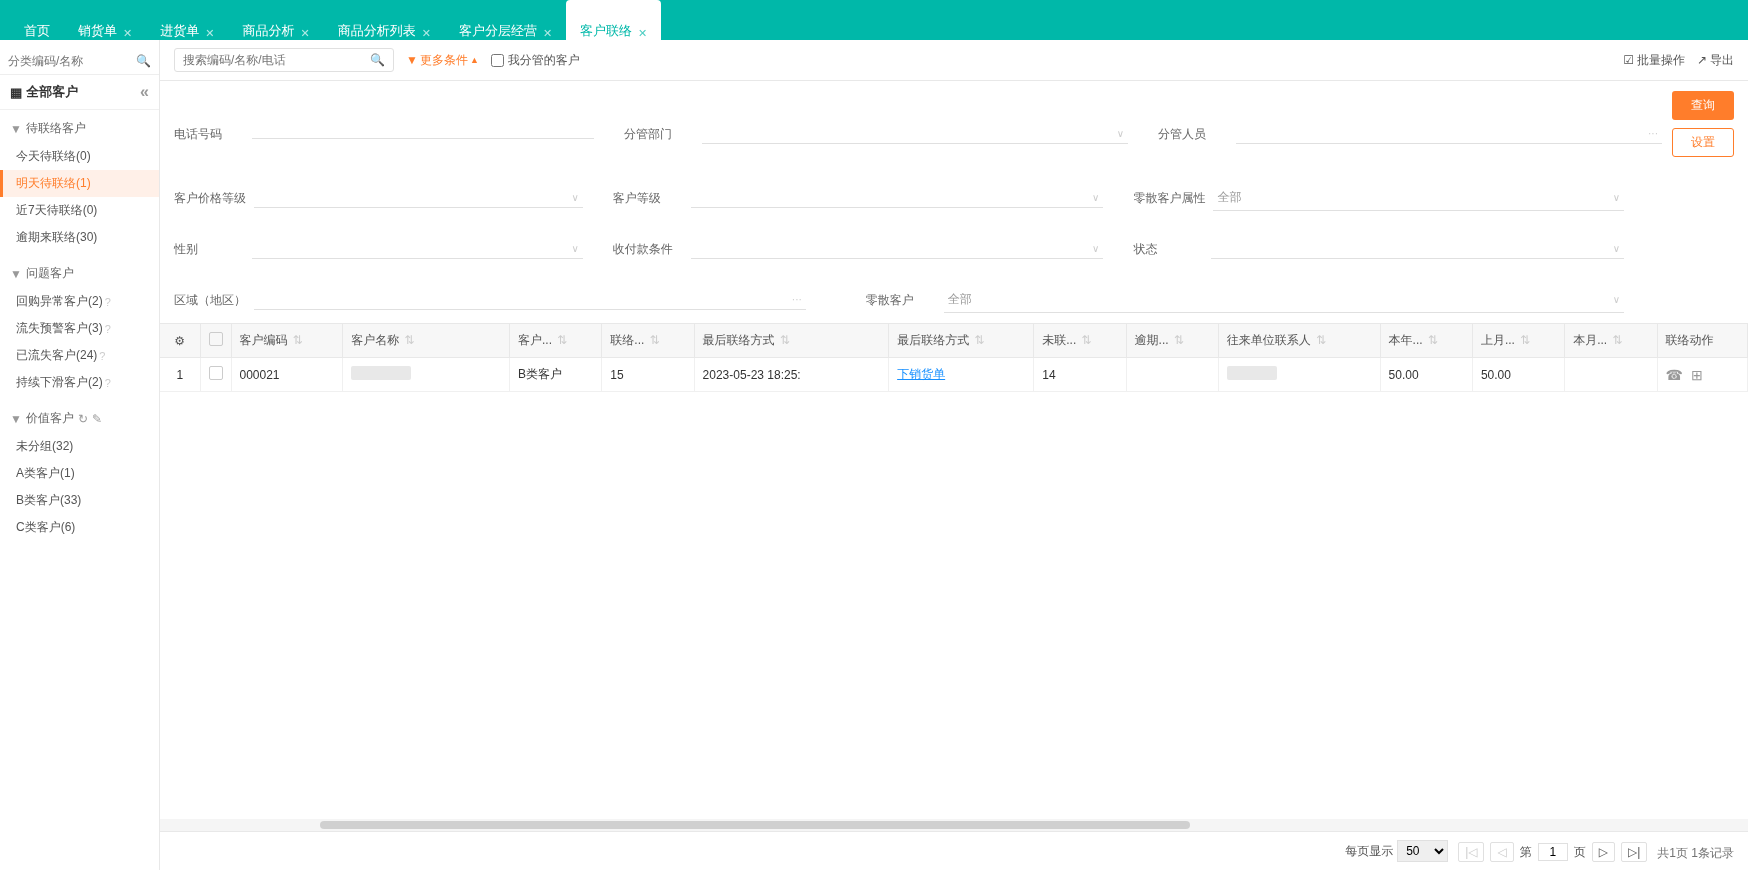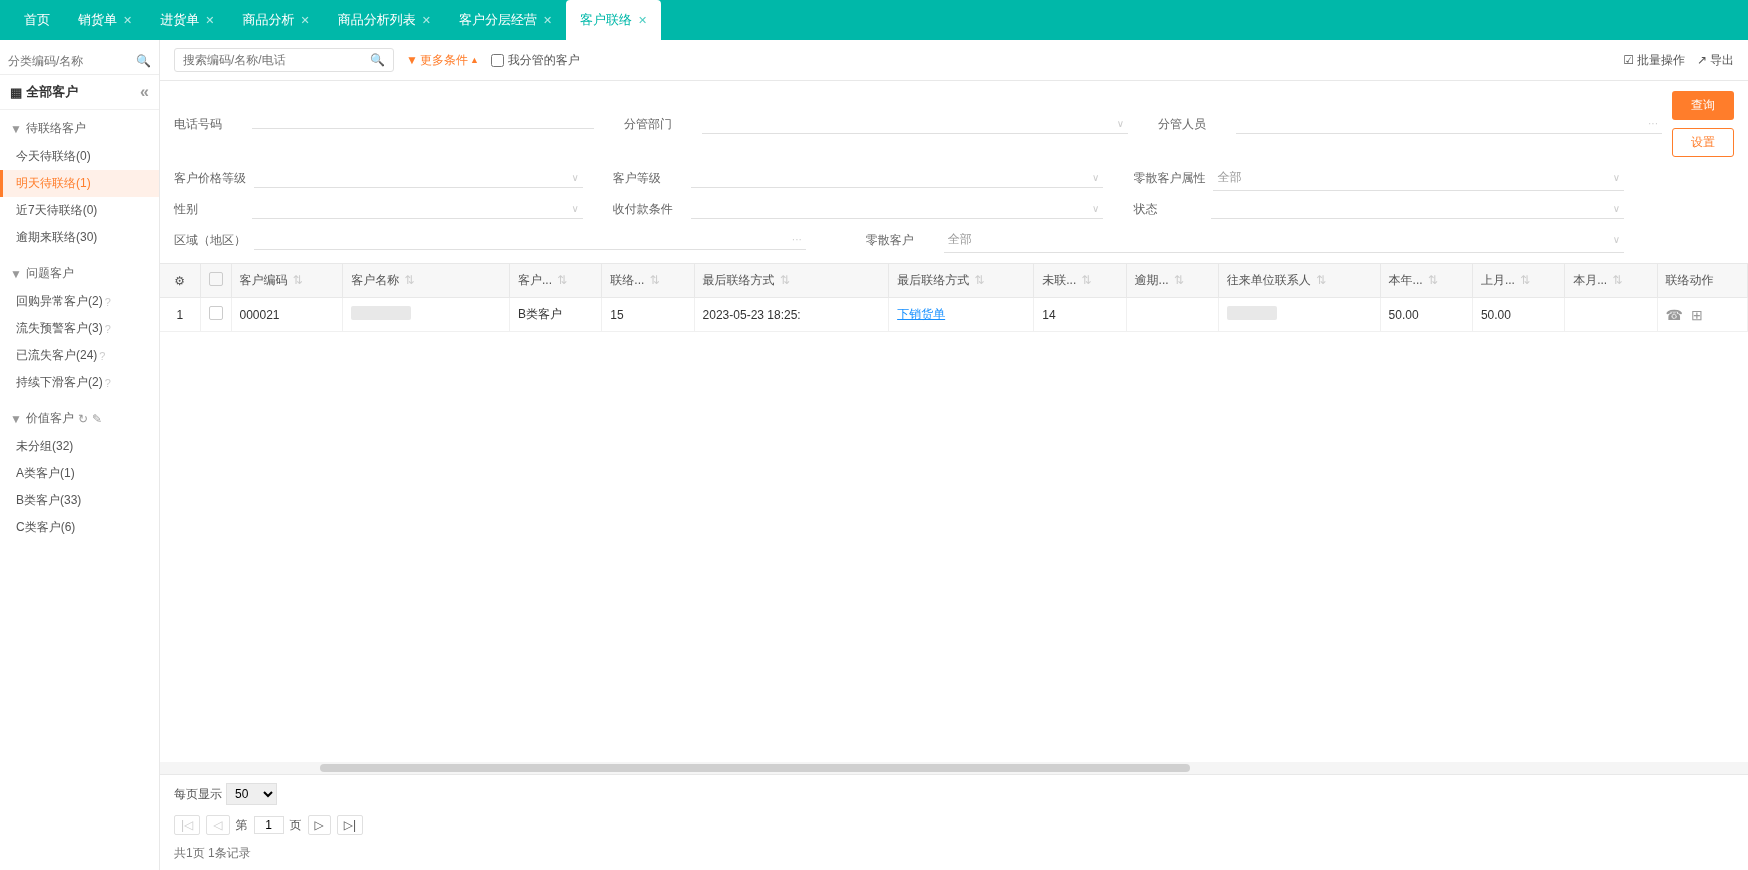--- a/index.html
+++ b/index.html
@@ -1,20 +1,20 @@
 <!DOCTYPE html>
 <html><head>
   <meta charset="utf-8">
   <style>
     * { margin: 0; padding: 0; box-sizing: border-box; }
     body { font-family: 'Microsoft YaHei', Arial, sans-serif; font-size: 12px; background: #f5f5f5; color: #333; width: 1748px; min-height: 870px; overflow-x: hidden; }
 
     
     .top-nav { background: #00b8a9; height: 40px; display: flex; align-items: center; padding: 0 10px; }
-    .nav-item { color: #fff; padding: 0 14px; height: 40px; display: flex; align-items: center; cursor: pointer; font-size: 13px; position: relative; }
+    .nav-item { color: #fff; padding: 0 14px; height: 40px; display: flex; align-items: flex-end; cursor: pointer; font-size: 13px; position: relative; }
     .nav-item.active { background: #fff; color: #00b8a9; border-radius: 4px 4px 0 0; }
     .nav-close { margin-left: 6px; font-size: 11px; opacity: 0.7; }
 
     
     .layout { display: flex; height: calc(870px - 40px); }
 
     
     .sidebar { width: 160px; background: #fff; border-right: 1px solid #e8e8e8; padding: 8px 0; overflow-y: auto; flex-shrink: 0; }
     .sidebar-search { display: flex; align-items: center; padding: 6px 8px; border-bottom: 1px solid #eee; }
     .sidebar-search input { border: none; outline: none; font-size: 12px; width: 100%; color: #666; }
@@ -38,21 +38,21 @@
     .search-icon { color: #00b8a9; cursor: pointer; }
     .my-customer-check { display: flex; align-items: center; gap: 4px; font-size: 12px; color: #555; }
     .right-actions { margin-left: auto; display: flex; align-items: center; gap: 12px; }
     .batch-action { color: #555; font-size: 12px; cursor: pointer; display: flex; align-items: center; gap: 3px; }
     .export-btn { color: #555; font-size: 12px; cursor: pointer; display: flex; align-items: center; gap: 3px; }
 
     
     .filter-panel { background: #fff; border-bottom: 1px solid #e8e8e8; padding: 10px 14px; }
     .filter-row { display: flex; align-items: center; margin-bottom: 8px; gap: 0; }
     .filter-row:last-child { margin-bottom: 0; }
-    .filter-item { display: flex; align-items: center; flex: 1; min-width: 0; }
+    .filter-item { display: flex; align-items: center; flex: 1; min-width: 0; margin-top: 20px; }
     .filter-label { color: #666; font-size: 12px; white-space: nowrap; margin-right: 8px; min-width: 70px; }
     .filter-select { flex: 1; border-bottom: 1px solid #e0e0e0; padding: 4px 4px; font-size: 12px; color: #999; display: flex; align-items: center; justify-content: space-between; cursor: pointer; }
     .filter-select .arrow { color: #ccc; font-size: 10px; }
     .filter-divider { width: 30px; }
     .query-btn { background: #ff7d2b; color: #fff; border: none; padding: 6px 18px; border-radius: 3px; cursor: pointer; font-size: 12px; }
     .set-btn { background: #fff; color: #ff7d2b; border: 1px solid #ff7d2b; padding: 5px 18px; border-radius: 3px; cursor: pointer; font-size: 12px; margin-top: 4px; }
     .btn-group { display: flex; flex-direction: column; gap: 4px; margin-left: 10px; }
 
     
     .table-area { flex: 1; overflow: auto; background: #fff; margin: 0; }
@@ -61,21 +61,21 @@
     thead th { padding: 8px 8px; text-align: left; font-weight: normal; color: #555; border-right: 1px solid #e8e8e8; white-space: nowrap; position: relative; }
     thead th .sort { color: #ccc; margin-left: 2px; }
     tbody tr { border-bottom: 1px solid #f0f0f0; }
     tbody td { padding: 8px 8px; color: #333; border-right: 1px solid #f0f0f0; white-space: nowrap; }
     .link-cell { color: #1890ff; cursor: pointer; text-decoration: underline; }
     .blurred { background: #e8e8e8; border-radius: 2px; color: transparent; display: inline-block; height: 14px; width: 60px; }
     .action-icons { display: flex; gap: 8px; }
     .action-icon { color: #999; cursor: pointer; font-size: 14px; }
 
     
-    .footer { background: #fff; border-top: 1px solid #e8e8e8; padding: 8px 14px; display: flex; align-items: flex-start; justify-content: flex-end; gap: 10px; font-size: 12px; color: #555; flex-direction: column; }
+    .footer { background: #fff; border-top: 1px solid #e8e8e8; padding: 8px 14px; display: flex; align-items: flex-end; justify-content: flex-end; gap: 10px; font-size: 12px; color: #555; }
     .footer-page-size { display: flex; align-items: center; gap: 4px; }
     .footer-page-size select { border: 1px solid #e0e0e0; padding: 2px 4px; font-size: 12px; }
     .footer-nav { display: flex; align-items: center; gap: 6px; }
     .footer-nav button { border: 1px solid #e0e0e0; background: #fff; padding: 2px 6px; cursor: pointer; border-radius: 2px; font-size: 12px; color: #555; }
     .footer-nav button:disabled { color: #ccc; cursor: not-allowed; }
     .footer-info { color: #737373; }
     .scrollbar-area { height: 12px; background: #f5f5f5; position: relative; }
     .scrollbar-thumb { position: absolute; left: 160px; top: 2px; width: 870px; height: 8px; background: #d0d0d0; border-radius: 4px; }
 
     .checkbox { width: 14px; height: 14px; border: 1px solid #ccc; border-radius: 2px; cursor: pointer; display: inline-block; }

